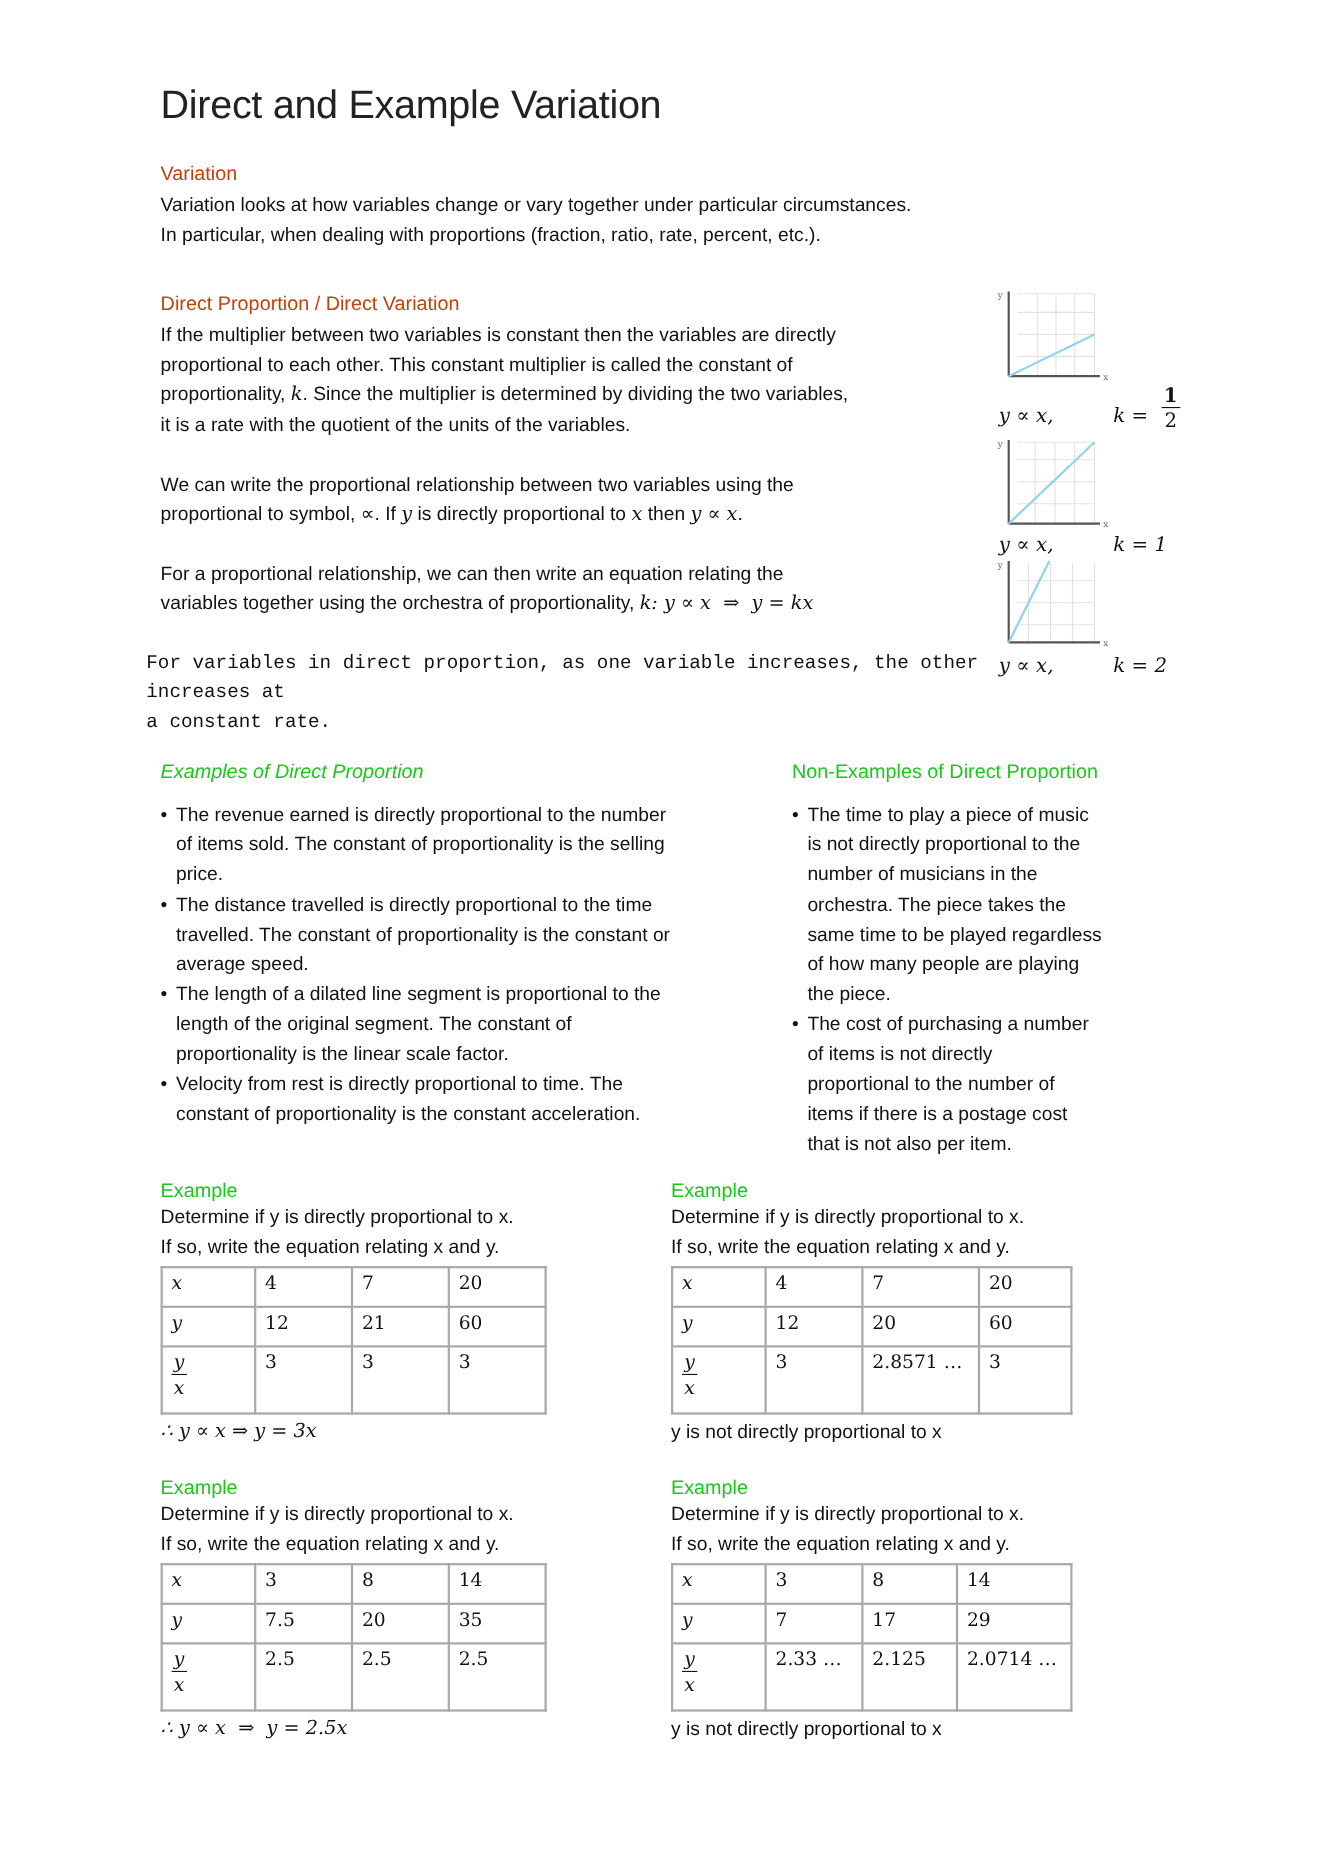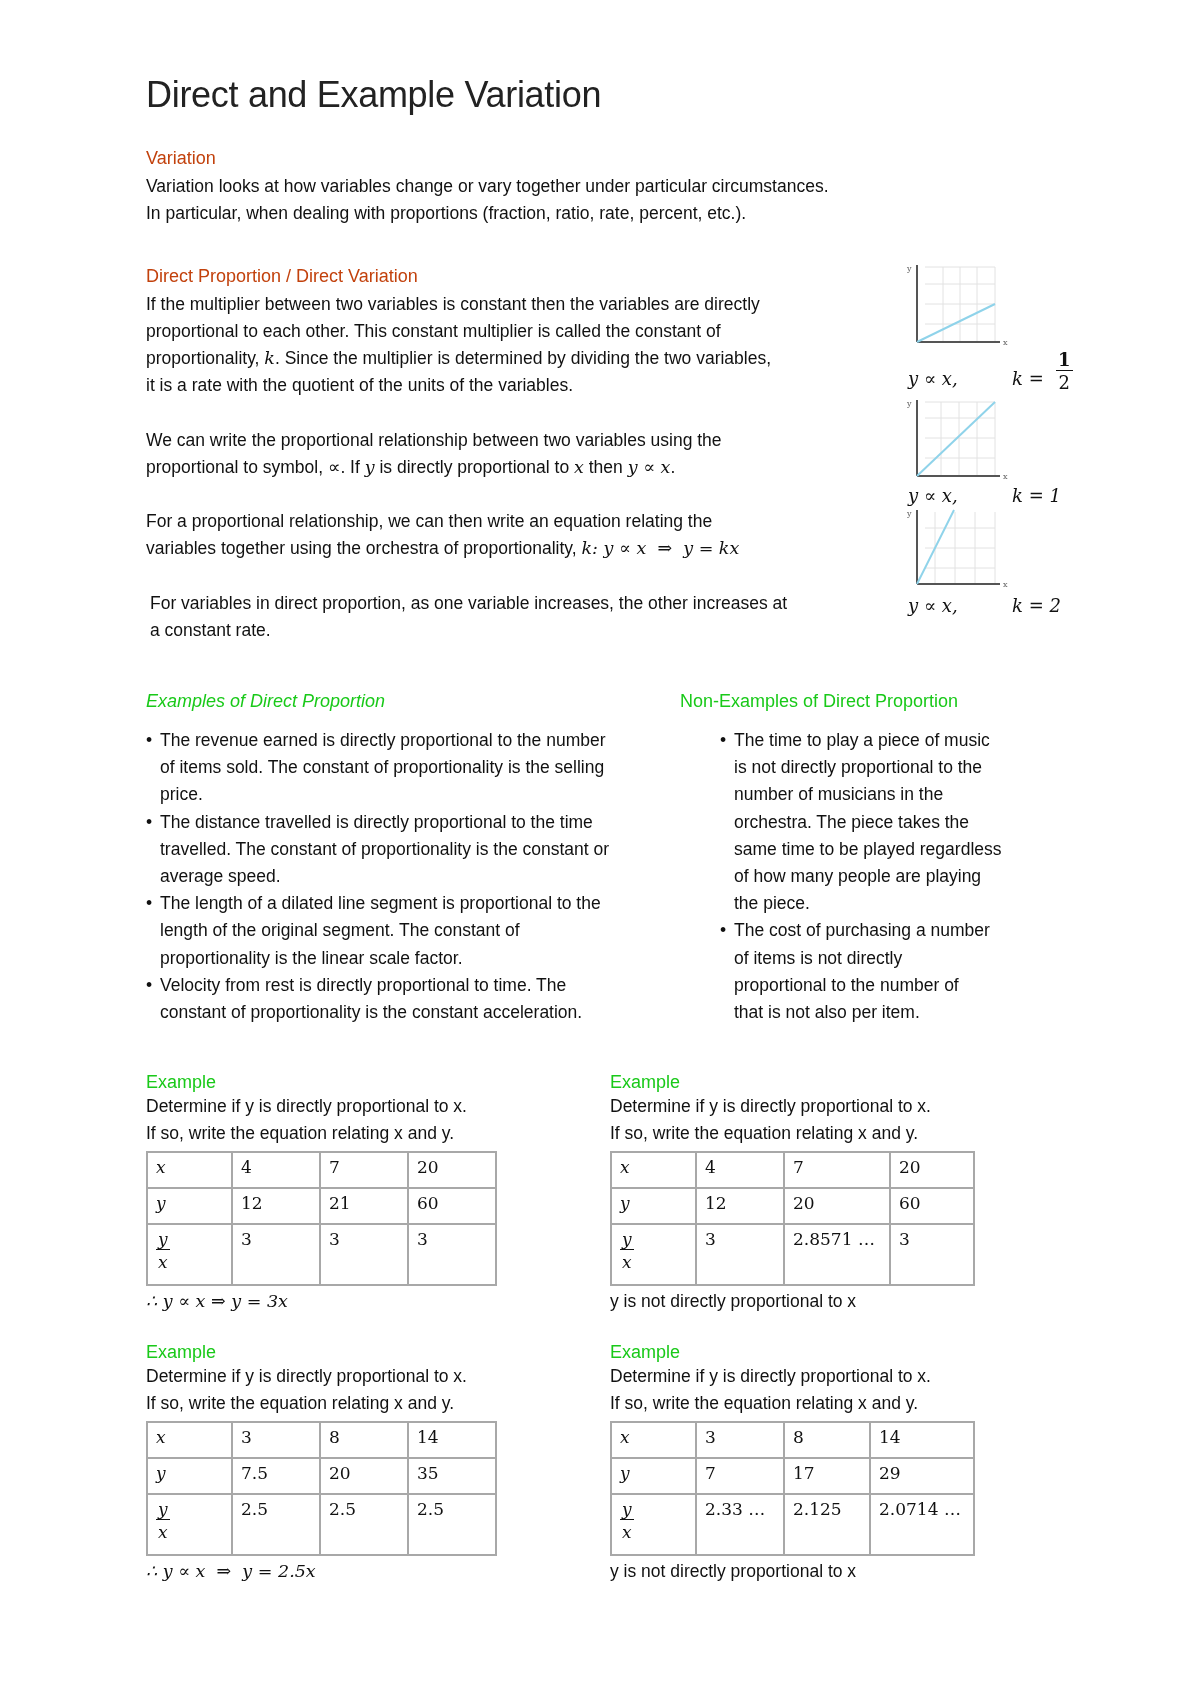--- a/index.html
+++ b/index.html
@@ -45,21 +45,21 @@
 <div class="abs p" style="left:146px; top:427px; width:760px;">
   <div>We can write the proportional relationship between two variables using the</div>
   <div><span>proportional to symbol, ∝. If </span><span class="m">y</span><span> is directly proportional to </span><span class="m">x</span><span> then </span><span class="m">y ∝ x</span><span>.</span></div>
 </div>
 
 <div class="abs p" style="left:146px; top:508px; width:760px;">
   <div>For a proportional relationship, we can then write an equation relating the</div>
   <div><span>variables together using the orchestra of proportionality, </span><span class="m" style="white-space:pre;">k: y ∝ x  ⇒  y = kx</span></div>
 </div>
 
-<div class="abs p" style="left:150px; top:590px; width:760px;">
+<div class="abs p" style="left:133px; top:590px; width:760px;font-family:Liberation Mono, monospace;">
   <div>For variables in direct proportion, as one variable increases, the other increases at</div>
   <div>a constant rate.</div>
 </div>
 
 <svg class="graph" style="left:905px; top:262px;" width="106" height="90" viewBox="0 0 106 90">
   <g stroke="#e2e2e2" stroke-width="1">
     <line x1="20" y1="22" x2="90" y2="22"></line>
       <line x1="20" y1="42" x2="90" y2="42"></line>
       <line x1="20" y1="62" x2="90" y2="62"></line>
       <line x1="20" y1="5" x2="90" y2="5"></line>
@@ -138,35 +138,36 @@
       <div>The length of a dilated line segment is proportional to the</div>
       <div>length of the original segment. The constant of</div>
       <div>proportionality is the linear scale factor.</div>
     </li>
   <li>
       <div>Velocity from rest is directly proportional to time. The</div>
       <div>constant of proportionality is the constant acceleration.</div>
     </li>
 </ul>
 
-<div class="abs h-green" style="left:680px; top:691px;">Non-Examples of Direct Proportion</div>
+<div class="abs h-green" style="left:720px; top:691px;">Non-Examples of Direct Proportion</div>
 <ul class="abs bul" style="left:720px; top:727px; width:340px;">
   <li>
     <div>The time to play a piece of music</div>
     <div>is not directly proportional to the</div>
     <div>number of musicians in the</div>
     <div>orchestra. The piece takes the</div>
     <div>same time to be played regardless</div>
     <div>of how many people are playing</div>
     <div>the piece.</div>
   </li>
   <li>
     <div>The cost of purchasing a number</div>
     <div>of items is not directly</div>
     <div>proportional to the number of</div>
+    <div>items if there is a postage cost</div>
     <div>that is not also per item.</div>
   </li>
 </ul>
 
 <div class="abs" style="left:146px; top:1072px;">
   <div class="h-green">Example</div>
   <div class="p">Determine if y is directly proportional to x.</div>
   <div class="p">If so, write the equation relating x and y.</div>
   <table class="ex" style="margin-top:4px;">
     <colgroup>

